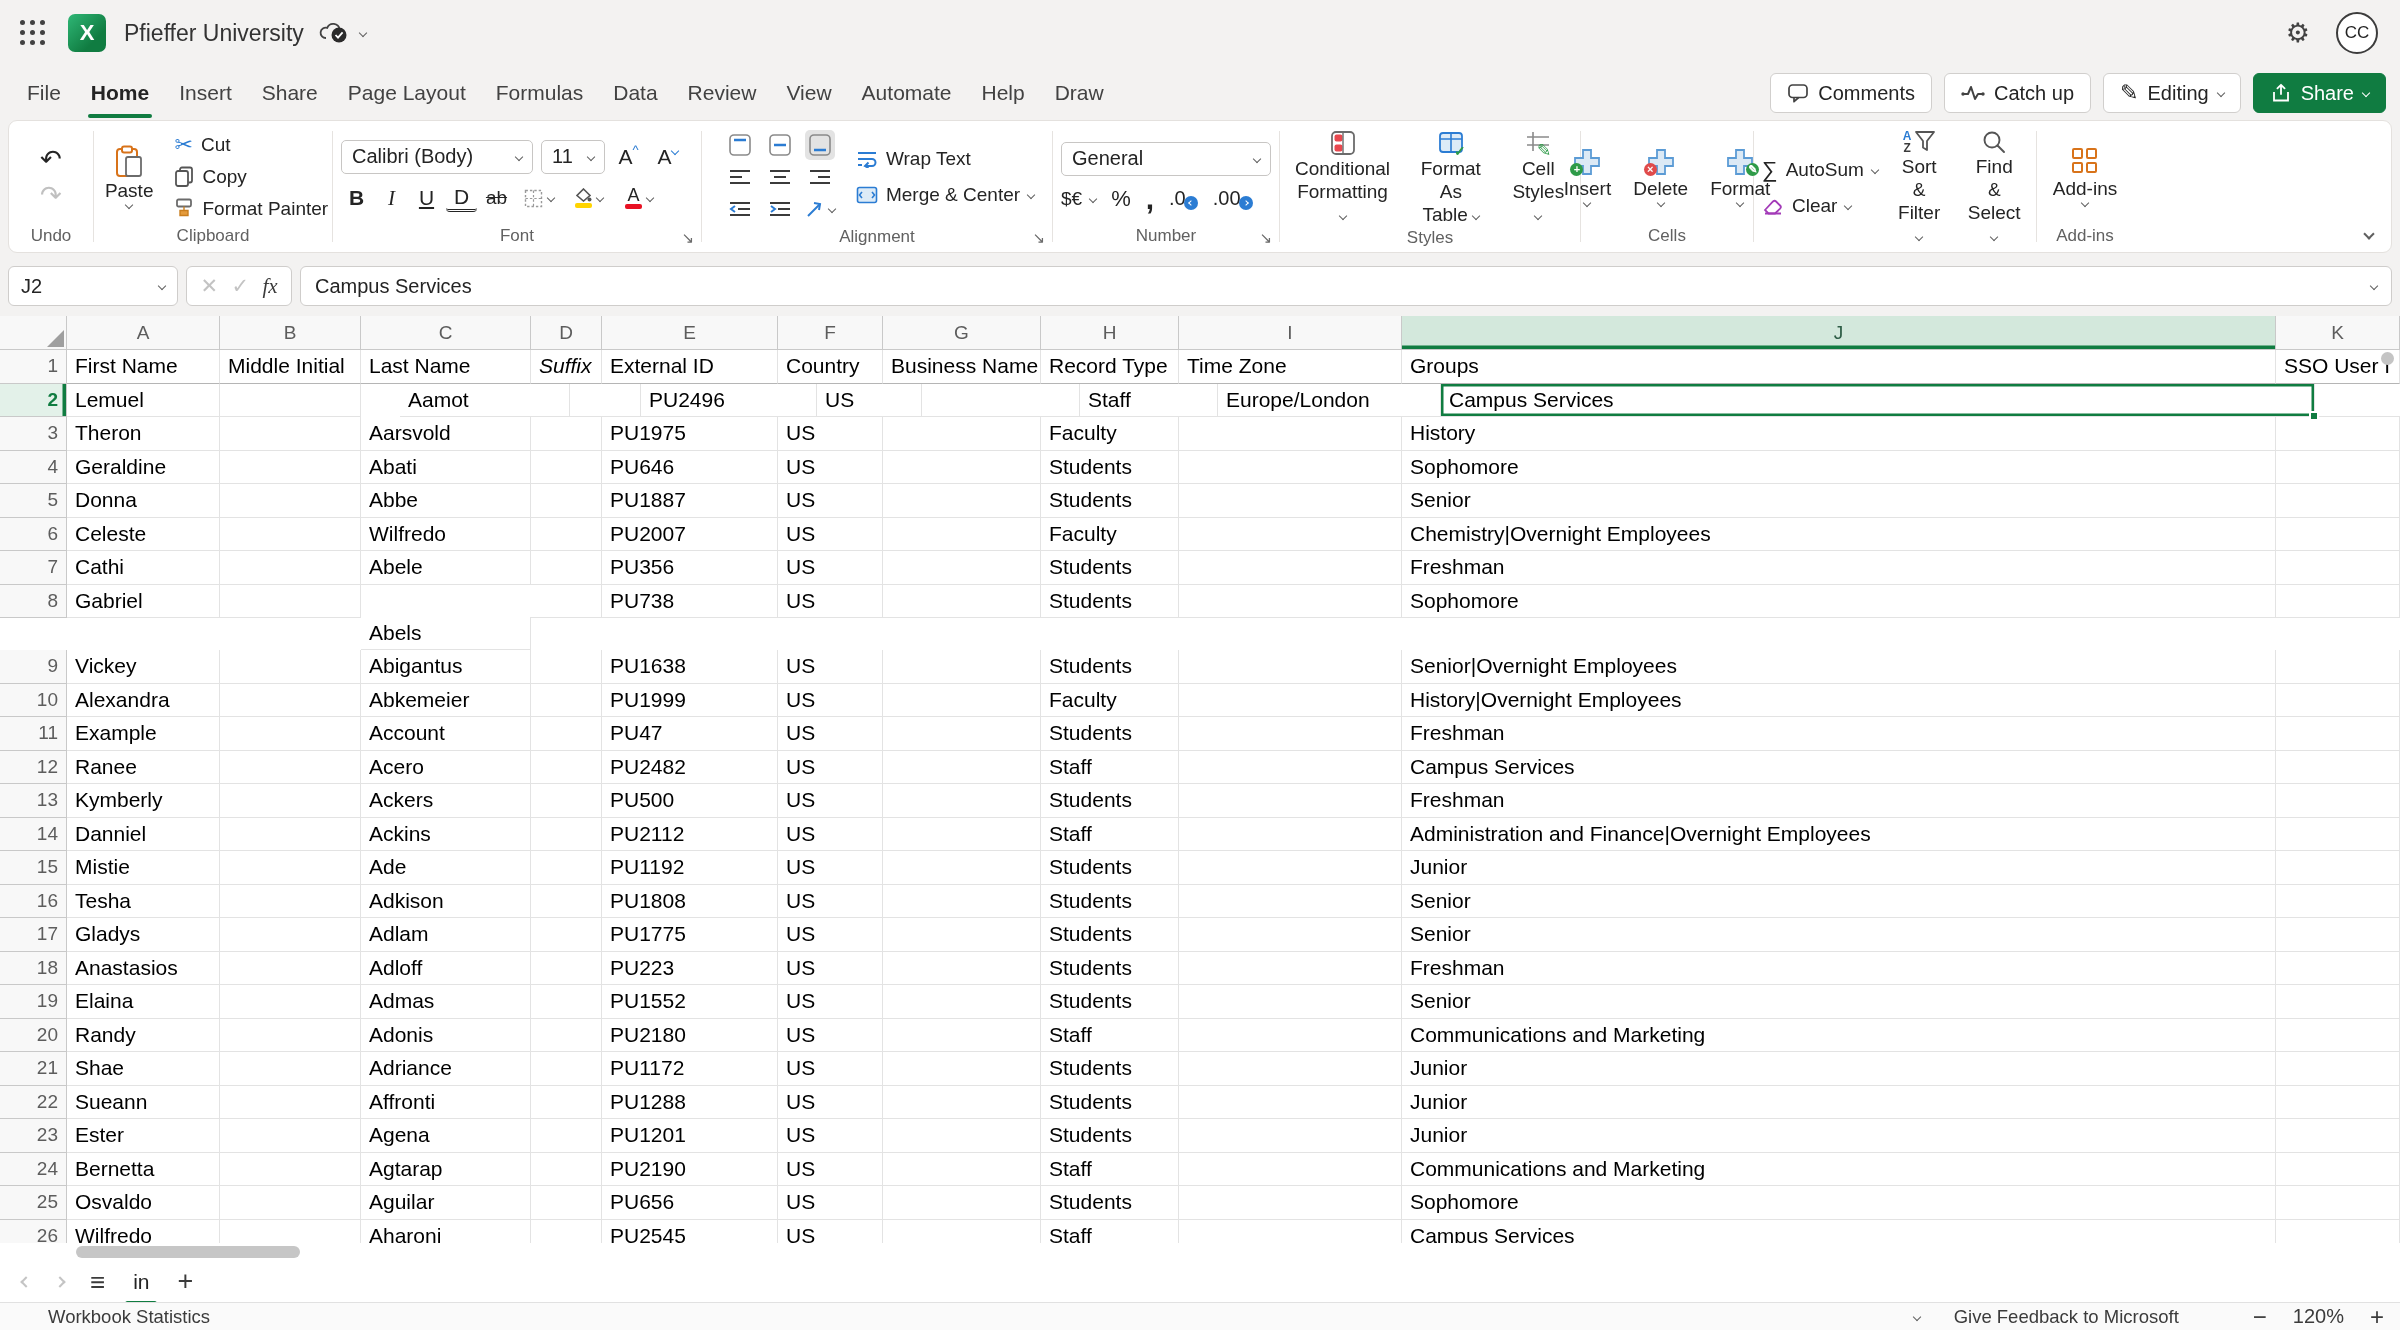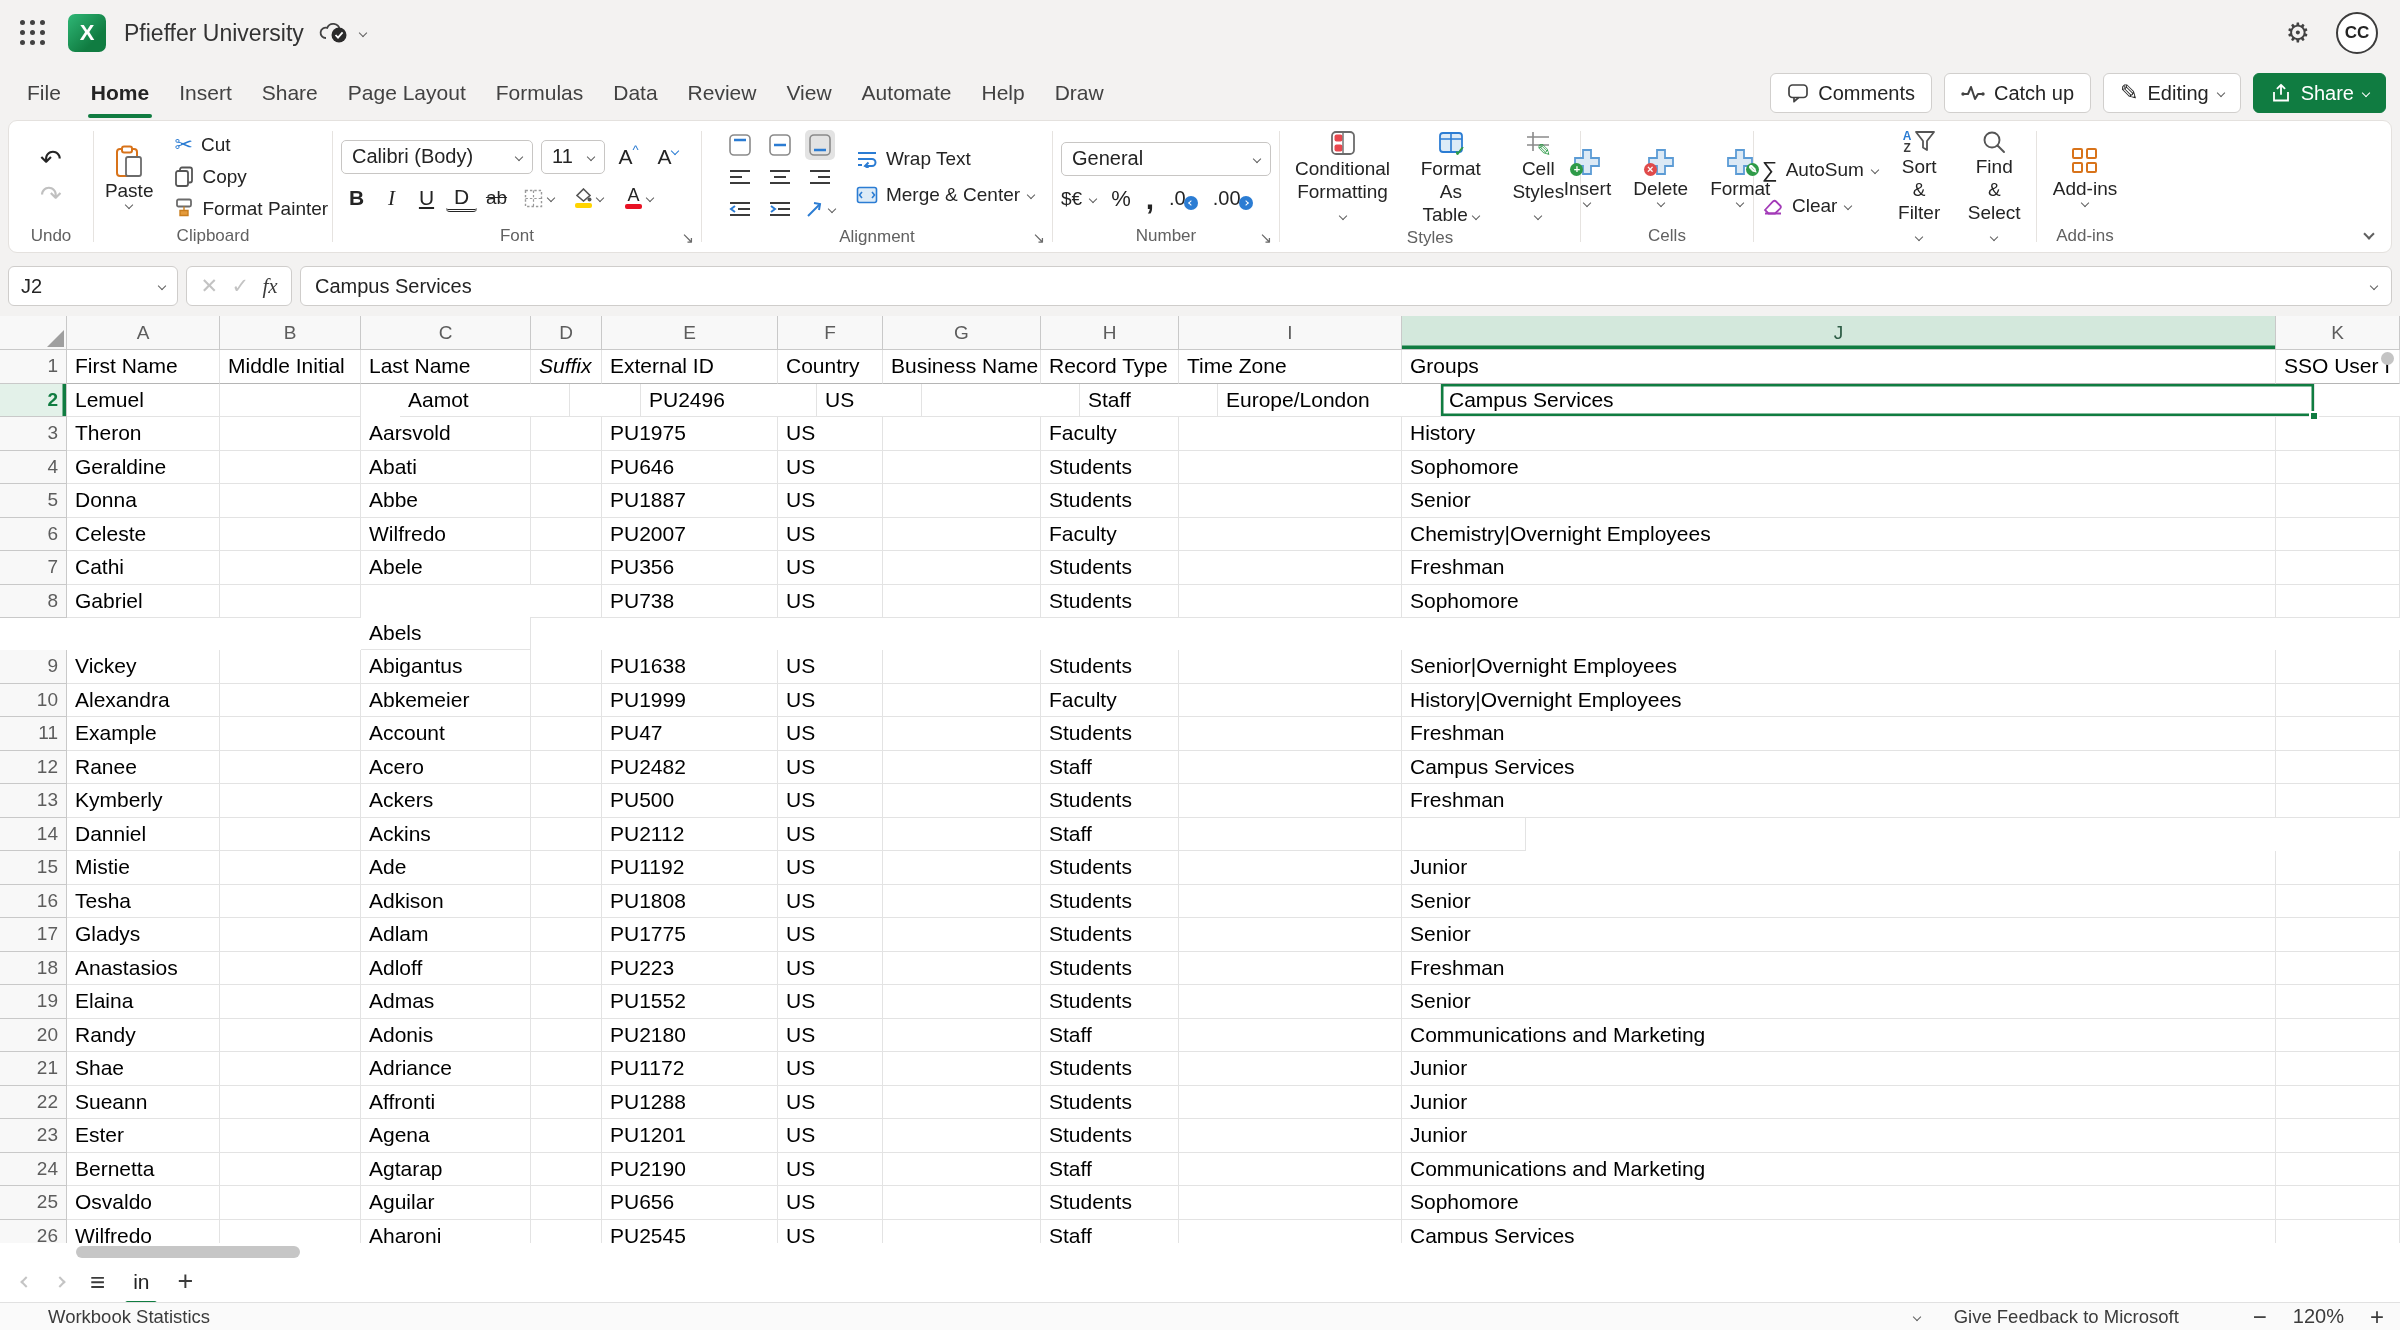--- a/index.html
+++ b/index.html
@@ -22,21 +22,21 @@
   #doc-title{font-size:23px;color:#333;margin-right:14px}
   .chv{display:inline-block;width:8px;height:8px;border-right:2px solid #5f5f5f;border-bottom:2px solid #5f5f5f;transform:rotate(45deg);vertical-align:middle}
   .chv.sm{width:6px;height:6px;border-width:1.6px}
   .chv.dis{border-color:#c4c4c4}
   .chv.left{transform:rotate(135deg)} .chv.right{transform:rotate(-45deg)}
   #searchbox{position:absolute;left:845px;top:11px;width:648px;height:44px;background:#fdfdfd;border:1px solid #d8d5d2;
              border-radius:7px;display:flex;align-items:center;padding:0 16px;color:#767676;font-size:20px;gap:12px}
   #topbar-right{position:absolute;right:22px;top:0;height:66px;display:flex;align-items:center;gap:26px}
   #gear{font-size:27px;color:#424242;cursor:pointer;line-height:1}
   #avatar{width:42px;height:42px;border:2.5px solid #3c3c3c;border-radius:50%;display:flex;align-items:center;justify-content:center;
-          font-size:17px;font-weight:bold;color:#242424;background:#fff;cursor:pointer}
+          font-size:17px;font-weight:normal;color:#242424;background:#fff;cursor:pointer}
   
   #tabrow{top:66px;height:54px;background:var(--grey-bg);display:flex;align-items:center}
   #ribbon-tabs{display:flex;align-items:center;height:100%;padding-left:12px}
   .tab{position:relative;height:100%;display:flex;align-items:center;padding:0 15px;font-size:21px;color:#424242;cursor:pointer}
   .tab.active{font-weight:bold;color:#242424}
   .tab.active::after{content:"";position:absolute;left:12px;right:12px;bottom:2px;height:4px;border-radius:2px;background:var(--green)}
   #tab-actions{position:absolute;right:14px;top:7px;display:flex;gap:12px;align-items:center}
   .actbtn{height:40px;border:1px solid #d1cfcd;background:#fff;border-radius:6px;display:flex;align-items:center;
           gap:9px;padding:0 16px;font-size:20px;color:#242424;cursor:pointer}
   .actbtn svg{flex:none}
@@ -767,20 +767,21 @@
       <div class="rh" style="width: 67px;">14</div>
       <div class="c" style="width: 153px;">Danniel</div>
       <div class="c" style="width: 141px;"></div>
       <div class="c" style="width: 170px;">Ackins</div>
       <div class="c" style="width: 71px;"></div>
       <div class="c" style="width: 176px;">PU2112</div>
       <div class="c" style="width: 105px;">US</div>
       <div class="c" style="width: 158px;"></div>
       <div class="c" style="width: 138px;">Staff</div>
       <div class="c" style="width: 223px;"></div>
+      <div class="c" style="width: 874px;">Administration and Finance|Overnight Employees</div>
       <div class="c" style="width: 124px;"></div>
     </div>
     <div class="grow">
       <div class="rh" style="width: 67px;">15</div>
       <div class="c" style="width: 153px;">Mistie</div>
       <div class="c" style="width: 141px;"></div>
       <div class="c" style="width: 170px;">Ade</div>
       <div class="c" style="width: 71px;"></div>
       <div class="c" style="width: 176px;">PU1192</div>
       <div class="c" style="width: 105px;">US</div>

